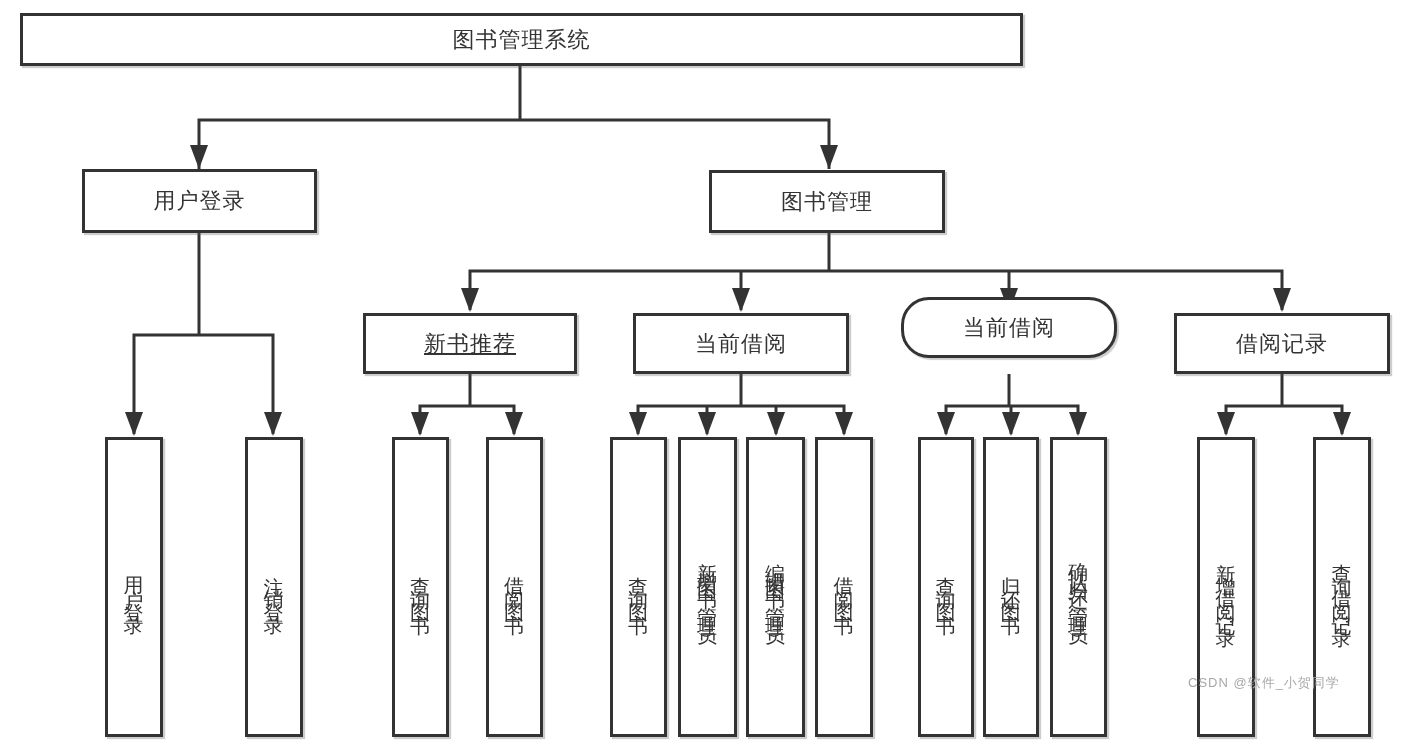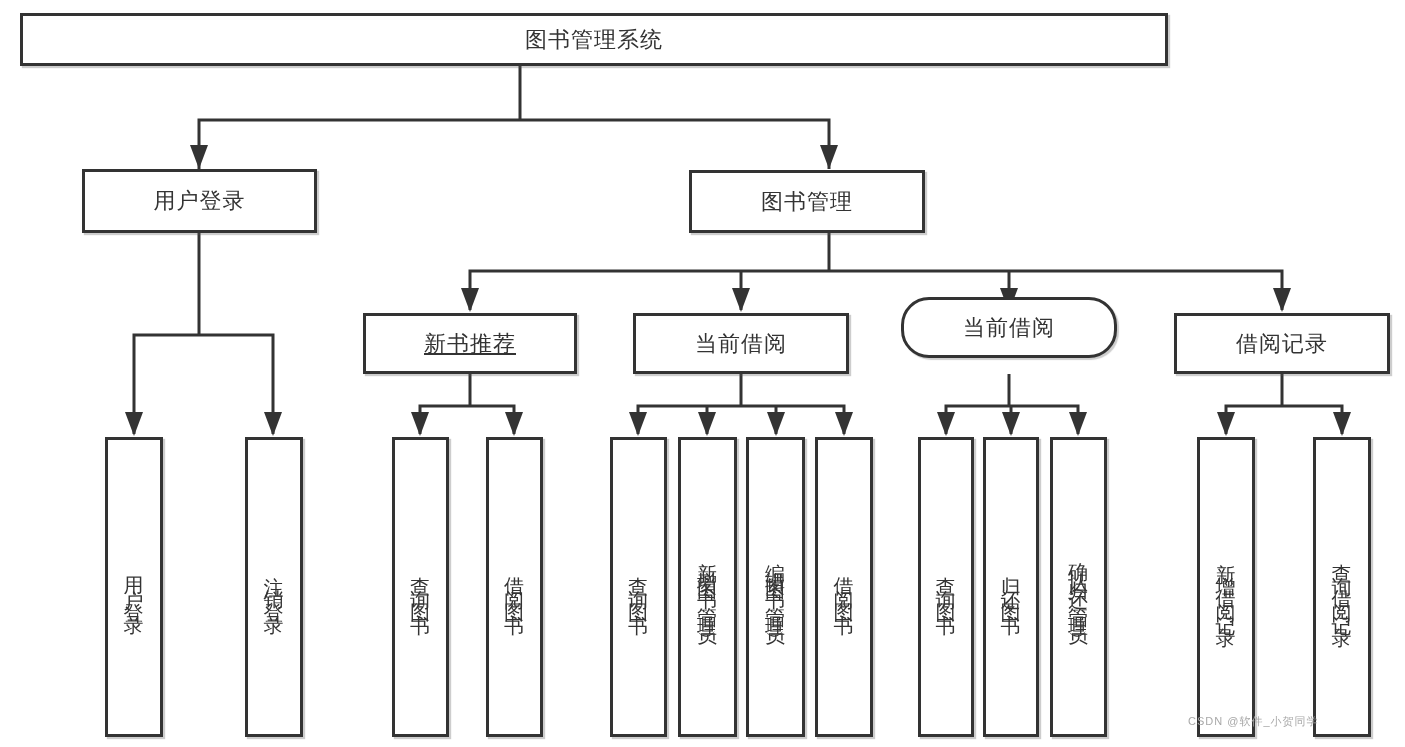--- a/index.html
+++ b/index.html
@@ -15,22 +15,22 @@
     box-shadow:2px 2px 1px rgba(90,90,90,0.30);
   }
   .hlabel{
     font-size:22px;letter-spacing:1px;color:#333;white-space:nowrap;
   }
   .vlabel{
     writing-mode:vertical-rl;text-orientation:mixed;
     font-size:20px;line-height:1;letter-spacing:13px;color:#333;
   }
   .watermark{
-    position:absolute;z-index:5;left:1188px;top:714px;
-    font-size:11px;letter-spacing:1px;color:#a8a8a8;white-space:nowrap;
+    position:absolute;z-index:5;left:1188px;top:674px;
+    font-size:13px;letter-spacing:1px;color:#a8a8a8;white-space:nowrap;
   }
 </style>
 </head>
 <body>
 
 <div class="stage">
 
   <svg class="connectors" width="1405" height="747" viewBox="0 0 1405 747">
     <g stroke="#333333" stroke-width="3" fill="none">
 
@@ -73,28 +73,28 @@
       <polygon points="767,412 785,412 776,436"></polygon>
       <polygon points="835,412 853,412 844,436"></polygon>
       <polygon points="937,412 955,412 946,436"></polygon>
       <polygon points="1002,412 1020,412 1011,436"></polygon>
       <polygon points="1069,412 1087,412 1078,436"></polygon>
       <polygon points="1217,412 1235,412 1226,436"></polygon>
       <polygon points="1333,412 1351,412 1342,436"></polygon>
     </g>
   </svg>
 
-  <div class="node" style="left:20px;top:13px;width:1148px;height:53px;">
+  <div class="node" style="left:20px;top:13px;width:1003px;height:53px;">
     <span class="hlabel">图书管理系统</span>
   </div>
 
   <div class="node" style="left:82px;top:169px;width:235px;height:64px;">
     <span class="hlabel">用户登录</span>
   </div>
-  <div class="node" style="left:689px;top:170px;width:236px;height:63px;">
+  <div class="node" style="left:709px;top:170px;width:236px;height:63px;">
     <span class="hlabel">图书管理</span>
   </div>
 
   <div class="node" style="left:363px;top:313px;width:214px;height:61px;text-decoration:underline;">
     <span class="hlabel">新书推荐</span>
   </div>
   <div class="node" style="left:633px;top:313px;width:216px;height:61px;">
     <span class="hlabel">当前借阅</span>
   </div>
   <div class="node" style="left:901px;top:297px;width:216px;height:61px;border-radius:28px;">

